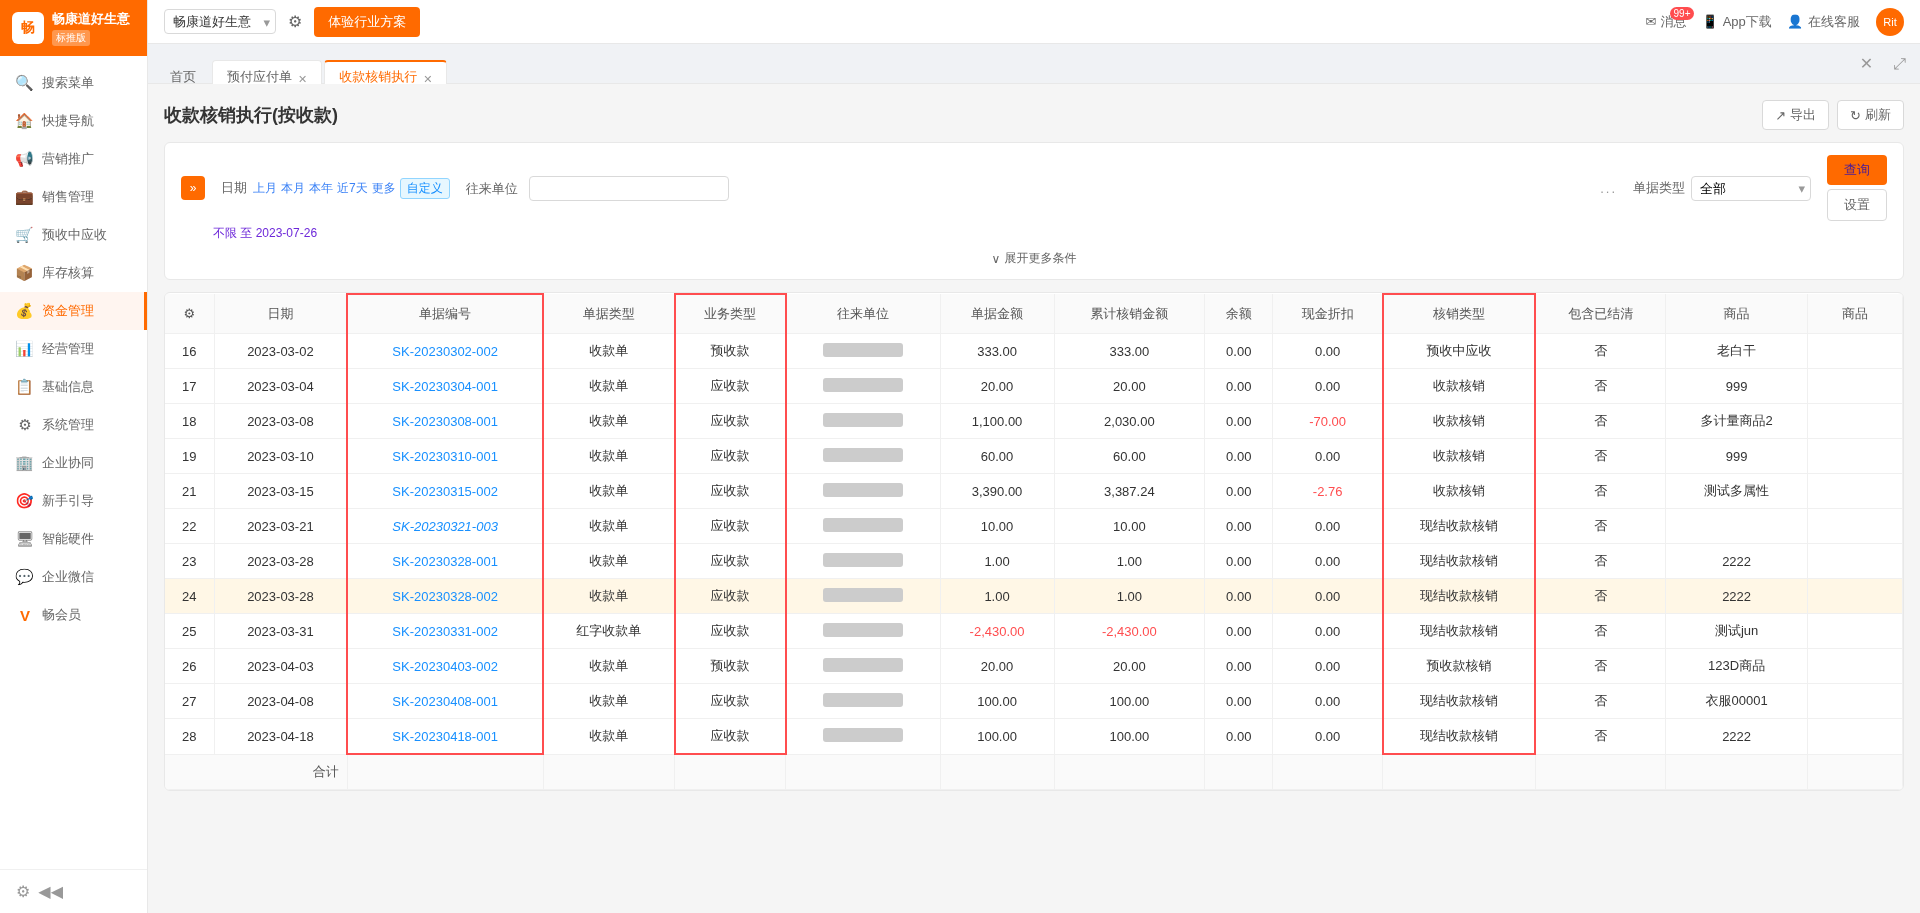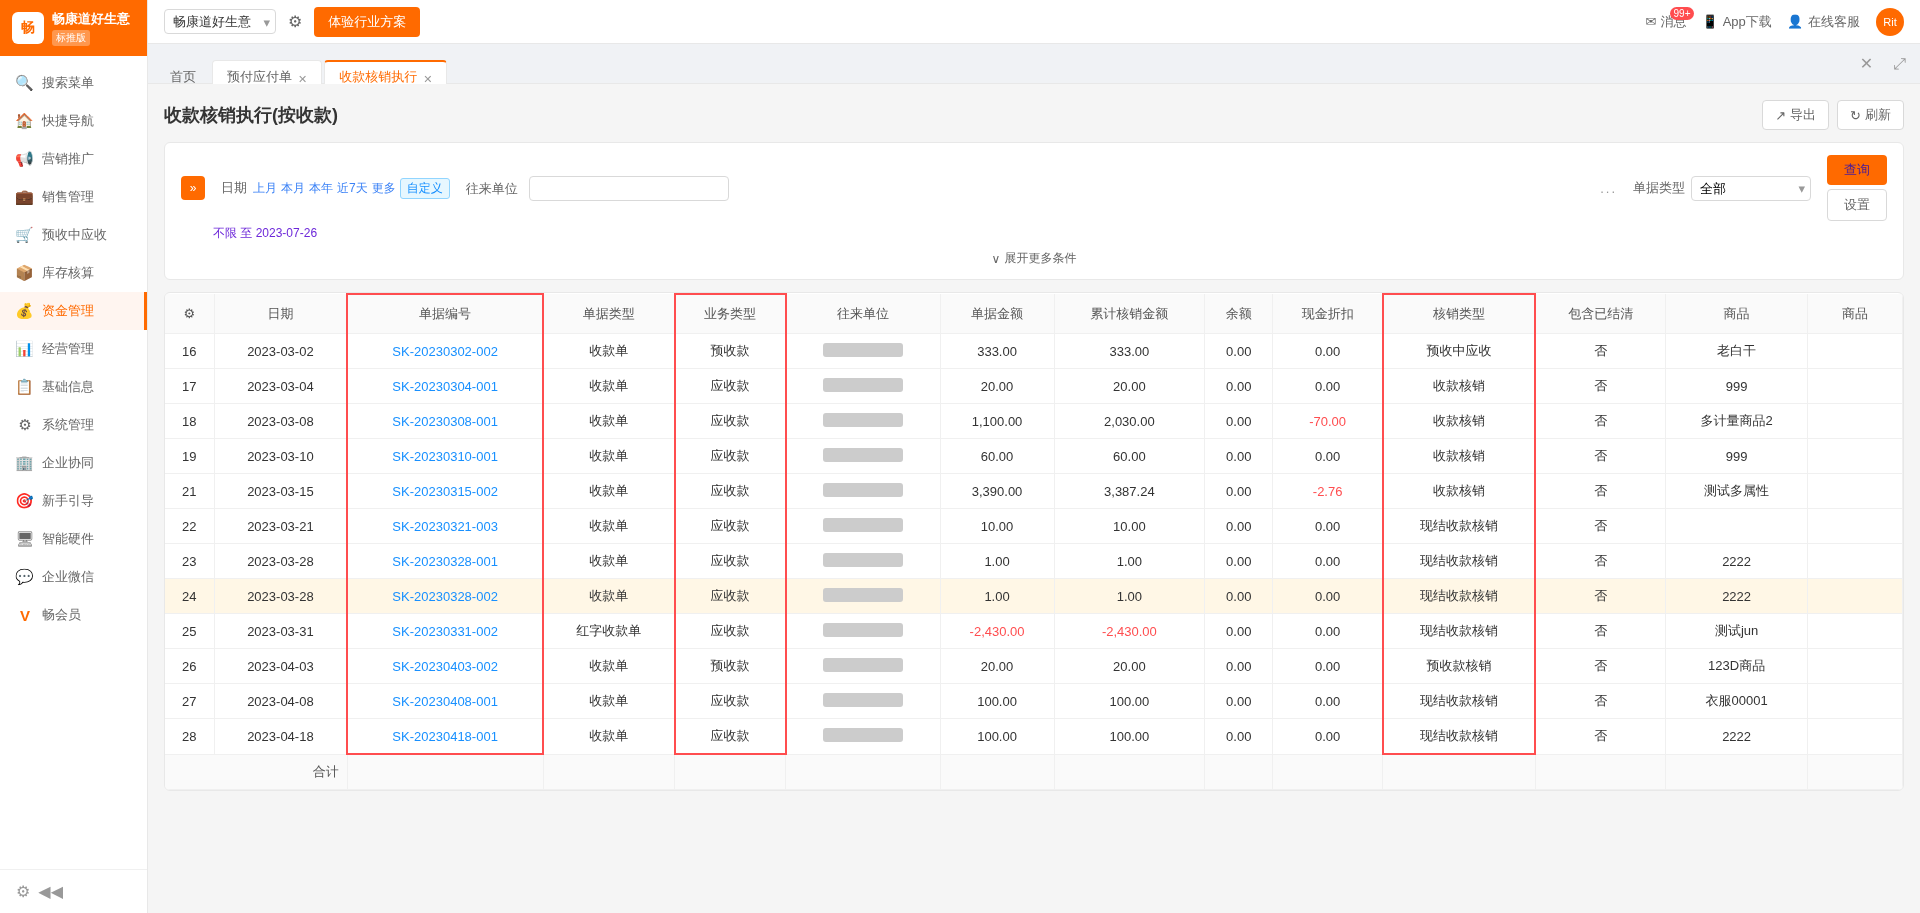--- a/index.html
+++ b/index.html
@@ -382,21 +382,21 @@
       <td>0.00</td>
       <td class="negative">-2.76</td>
       <td style="border-left:2px solid #ff4d4f;border-right:2px solid #ff4d4f;">收款核销</td>
       <td>否</td>
       <td>测试多属性</td>
       <td style="min-width:60px;"></td>
     </tr>
               <tr>
       <td>22</td>
       <td>2023-03-21</td>
-      <td style="border-left:2px solid #ff4d4f;border-right:2px solid #ff4d4f;">
+      <td style="border-left:2px solid #ff4d4f;border-right:2px solid #ff4d4f;font-style:italic;">
         <a class="link-cell">SK-20230321-003</a>
       </td>
       <td>收款单</td>
       <td style="border-left:2px solid #ff4d4f;border-right:2px solid #ff4d4f;">应收款</td>
       <td><span style="display:inline-block;width:80px;height:14px;background:#ccc;border-radius:3px;"></span></td>
       <td class="">10.00</td>
       <td class="">10.00</td>
       <td>0.00</td>
       <td class="">0.00</td>
       <td style="border-left:2px solid #ff4d4f;border-right:2px solid #ff4d4f;">现结收款核销</td>

